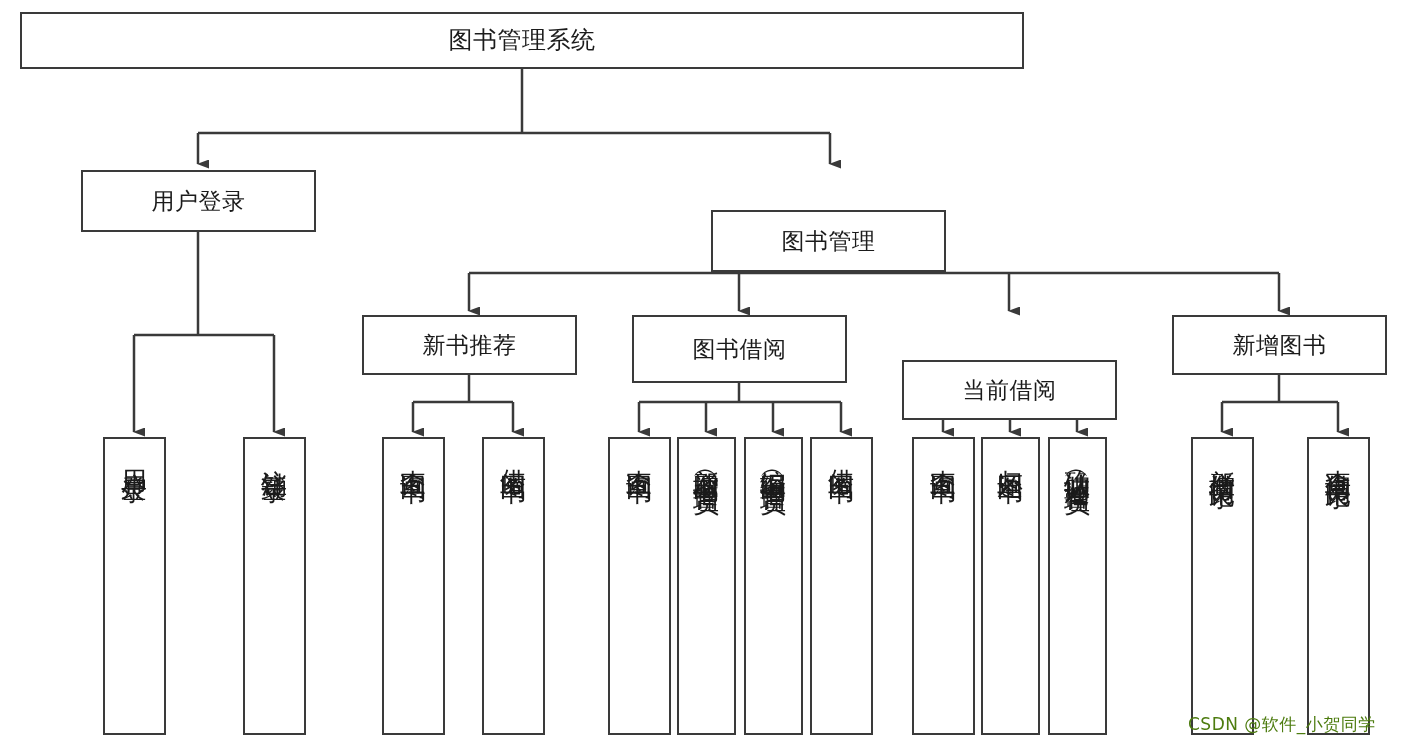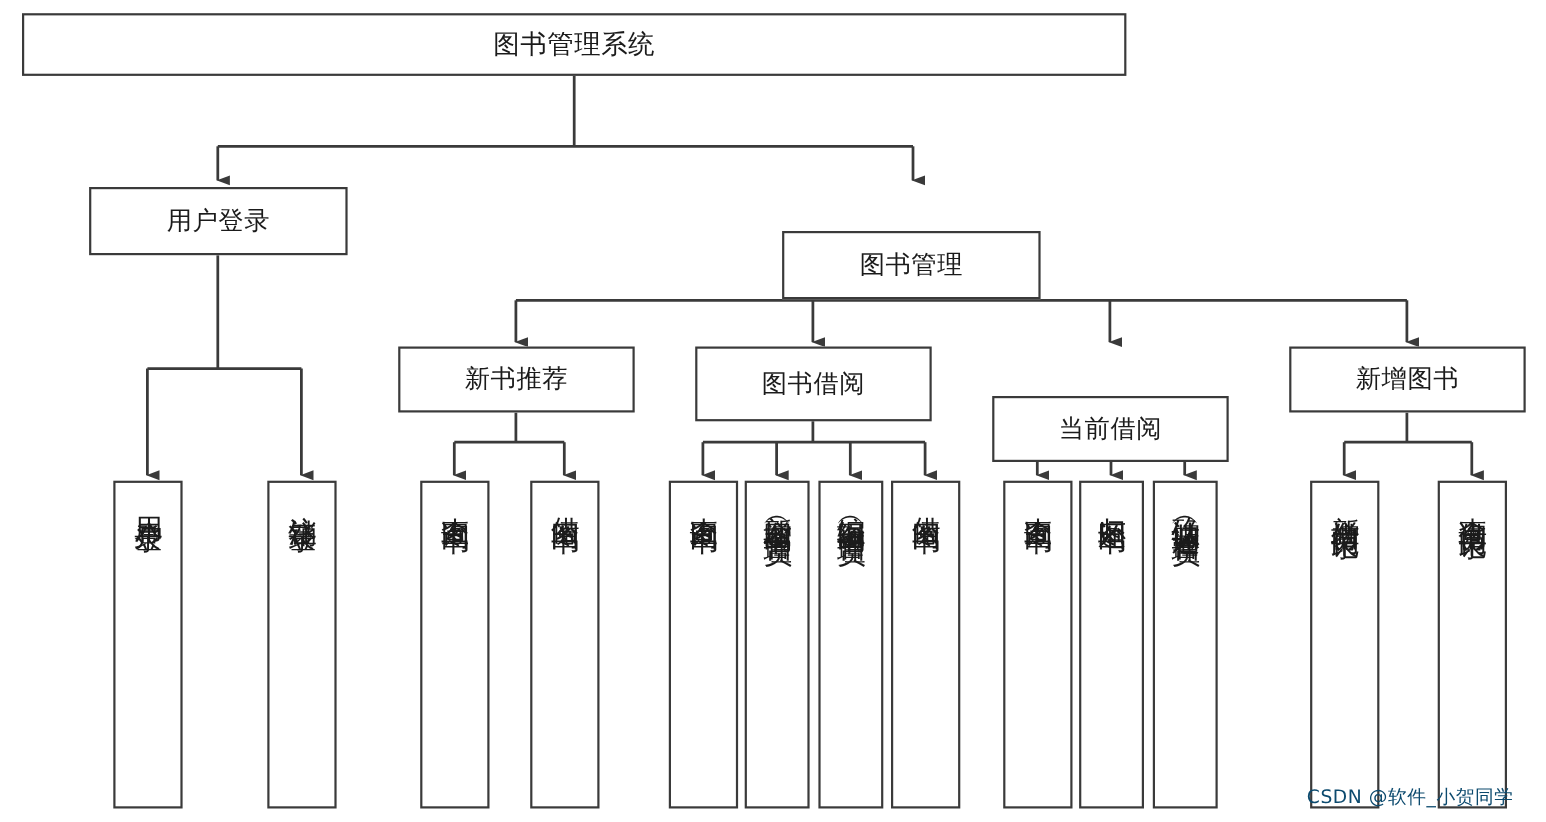--- a/index.html
+++ b/index.html
@@ -60,21 +60,21 @@
     text-orientation: upright;
     font-size: 26px;
     line-height: 1;
     letter-spacing: 3px;
   }
   .watermark {
     position: absolute;
     left: 1188px;
     top: 713px;
     font-size: 17px;
-    color: #0c4a6e;
+    color: #4d7c0f;
     letter-spacing: 0.5px;
     white-space: nowrap;
     font-family: "DejaVu Sans", "Liberation Sans", sans-serif;
   }
 </style>
 </head>
 <body>
 
 <div id="canvas">
 

